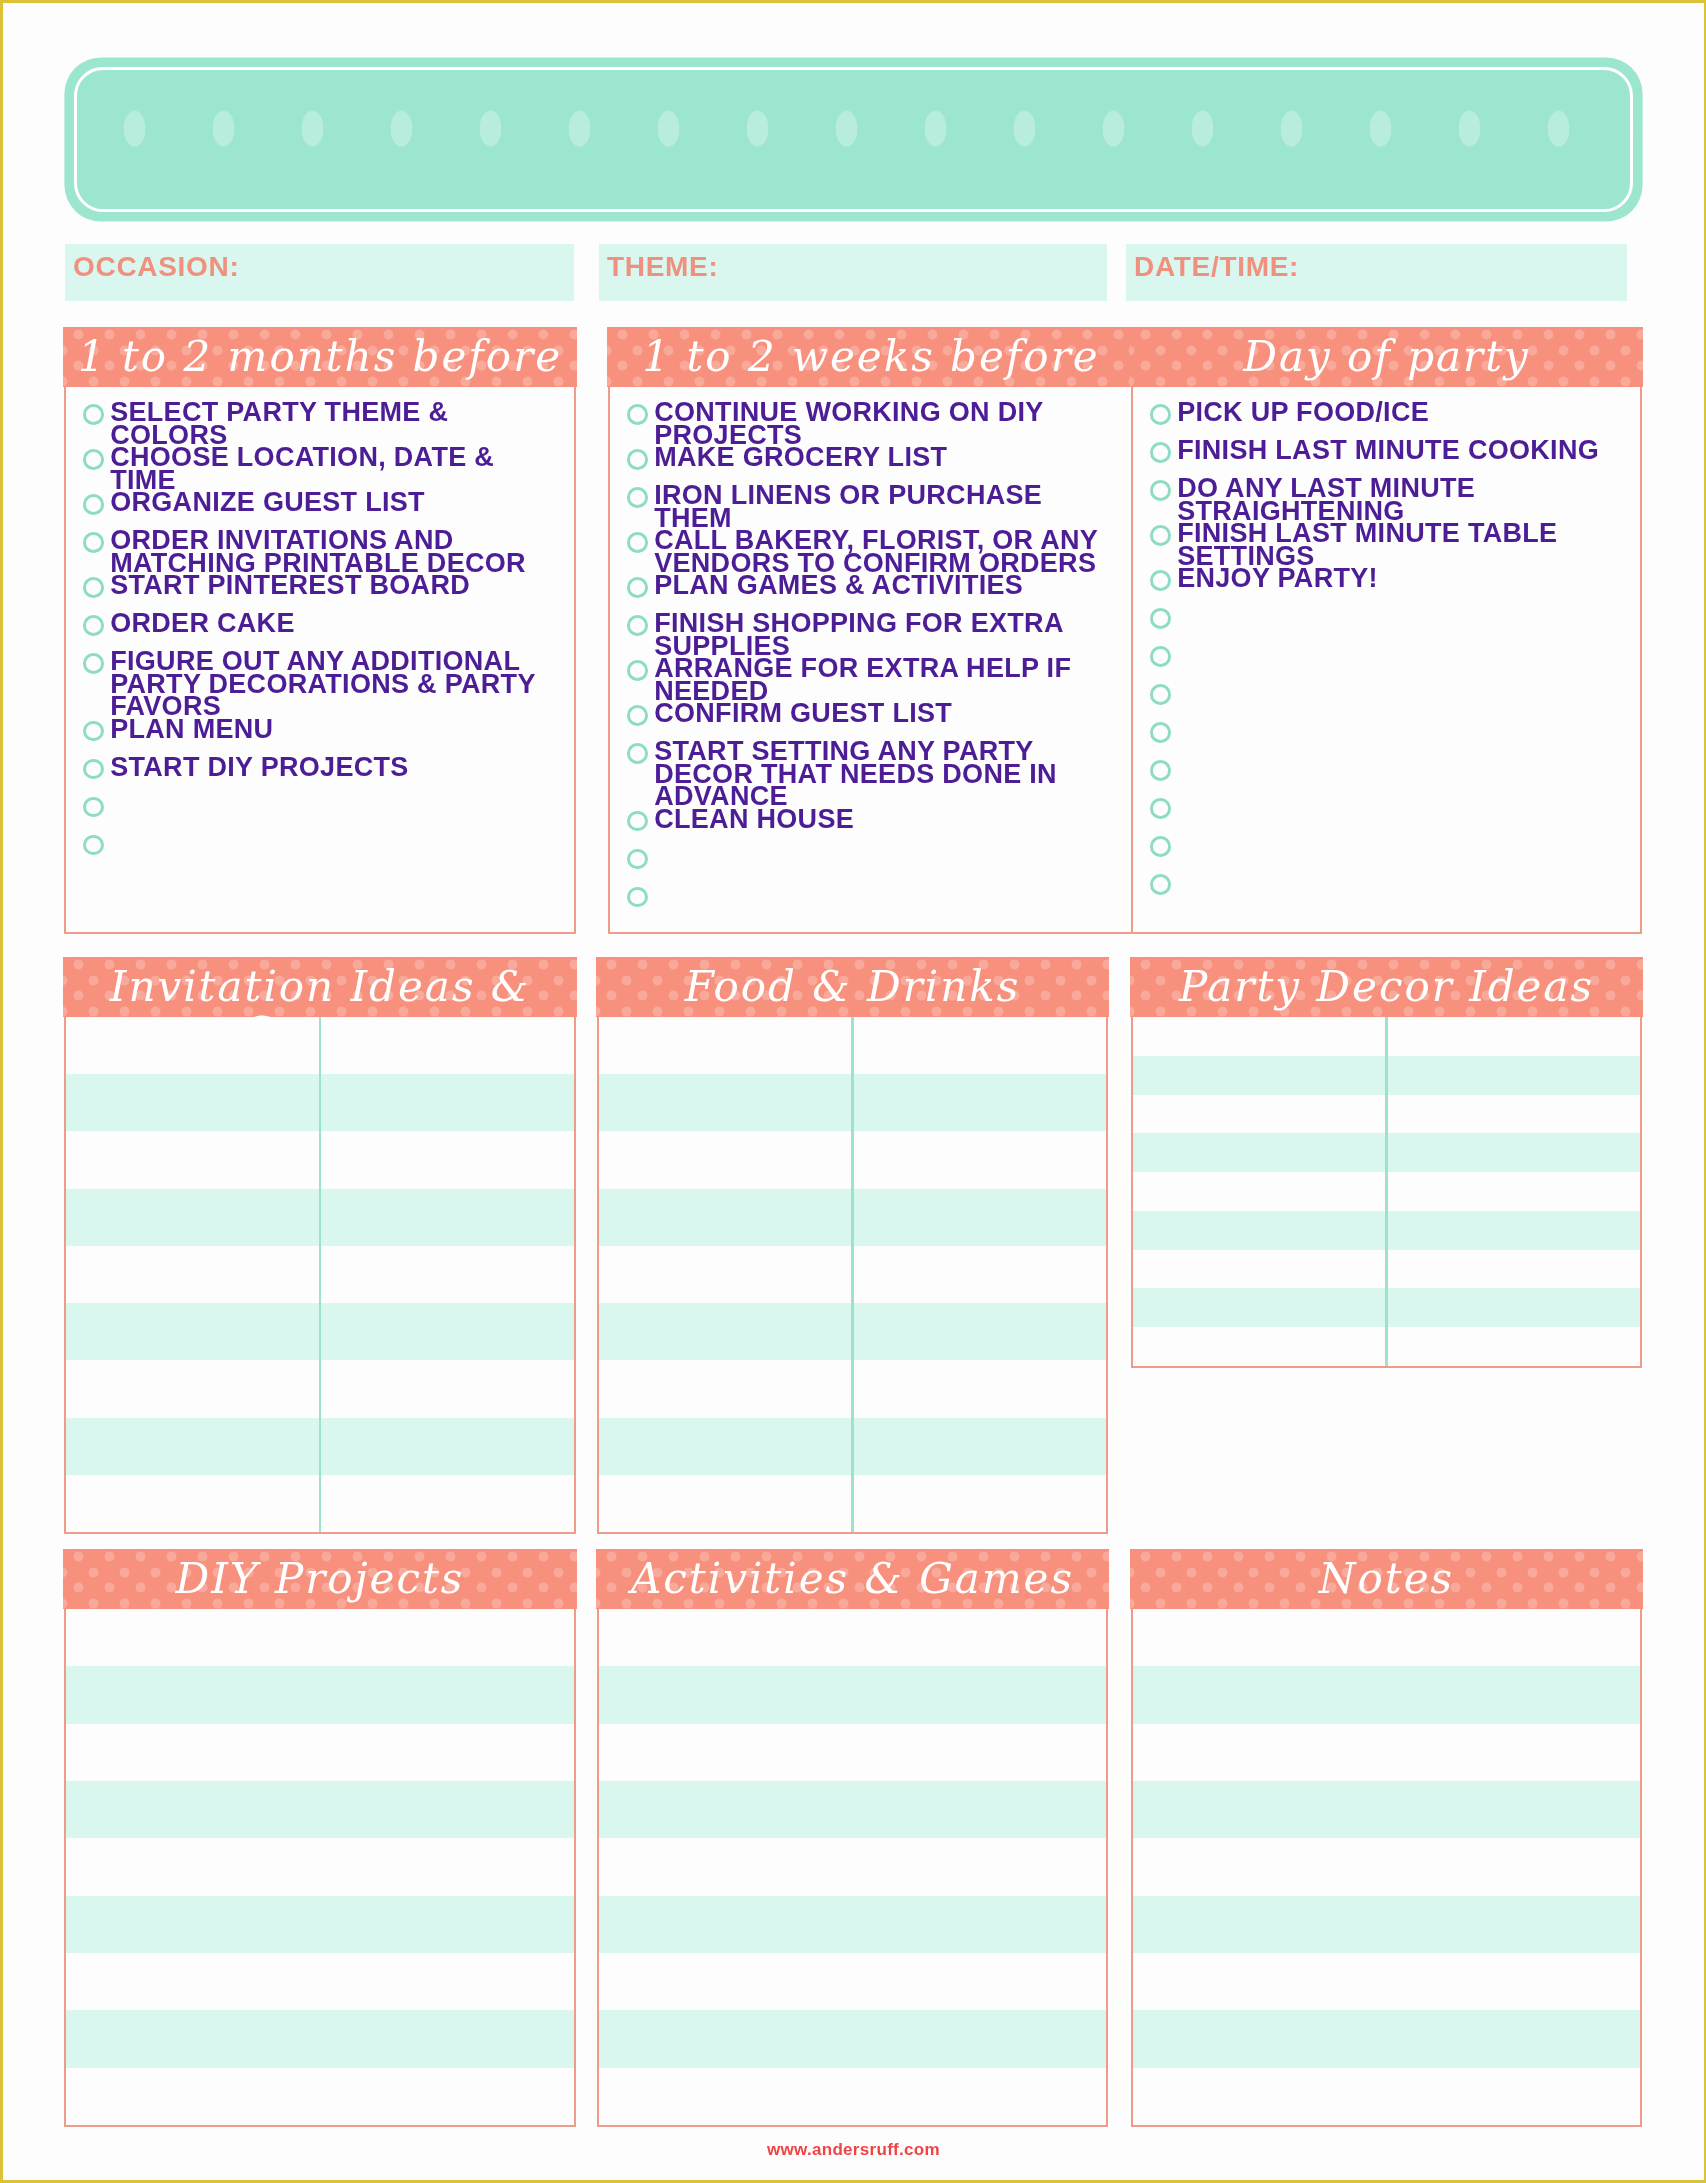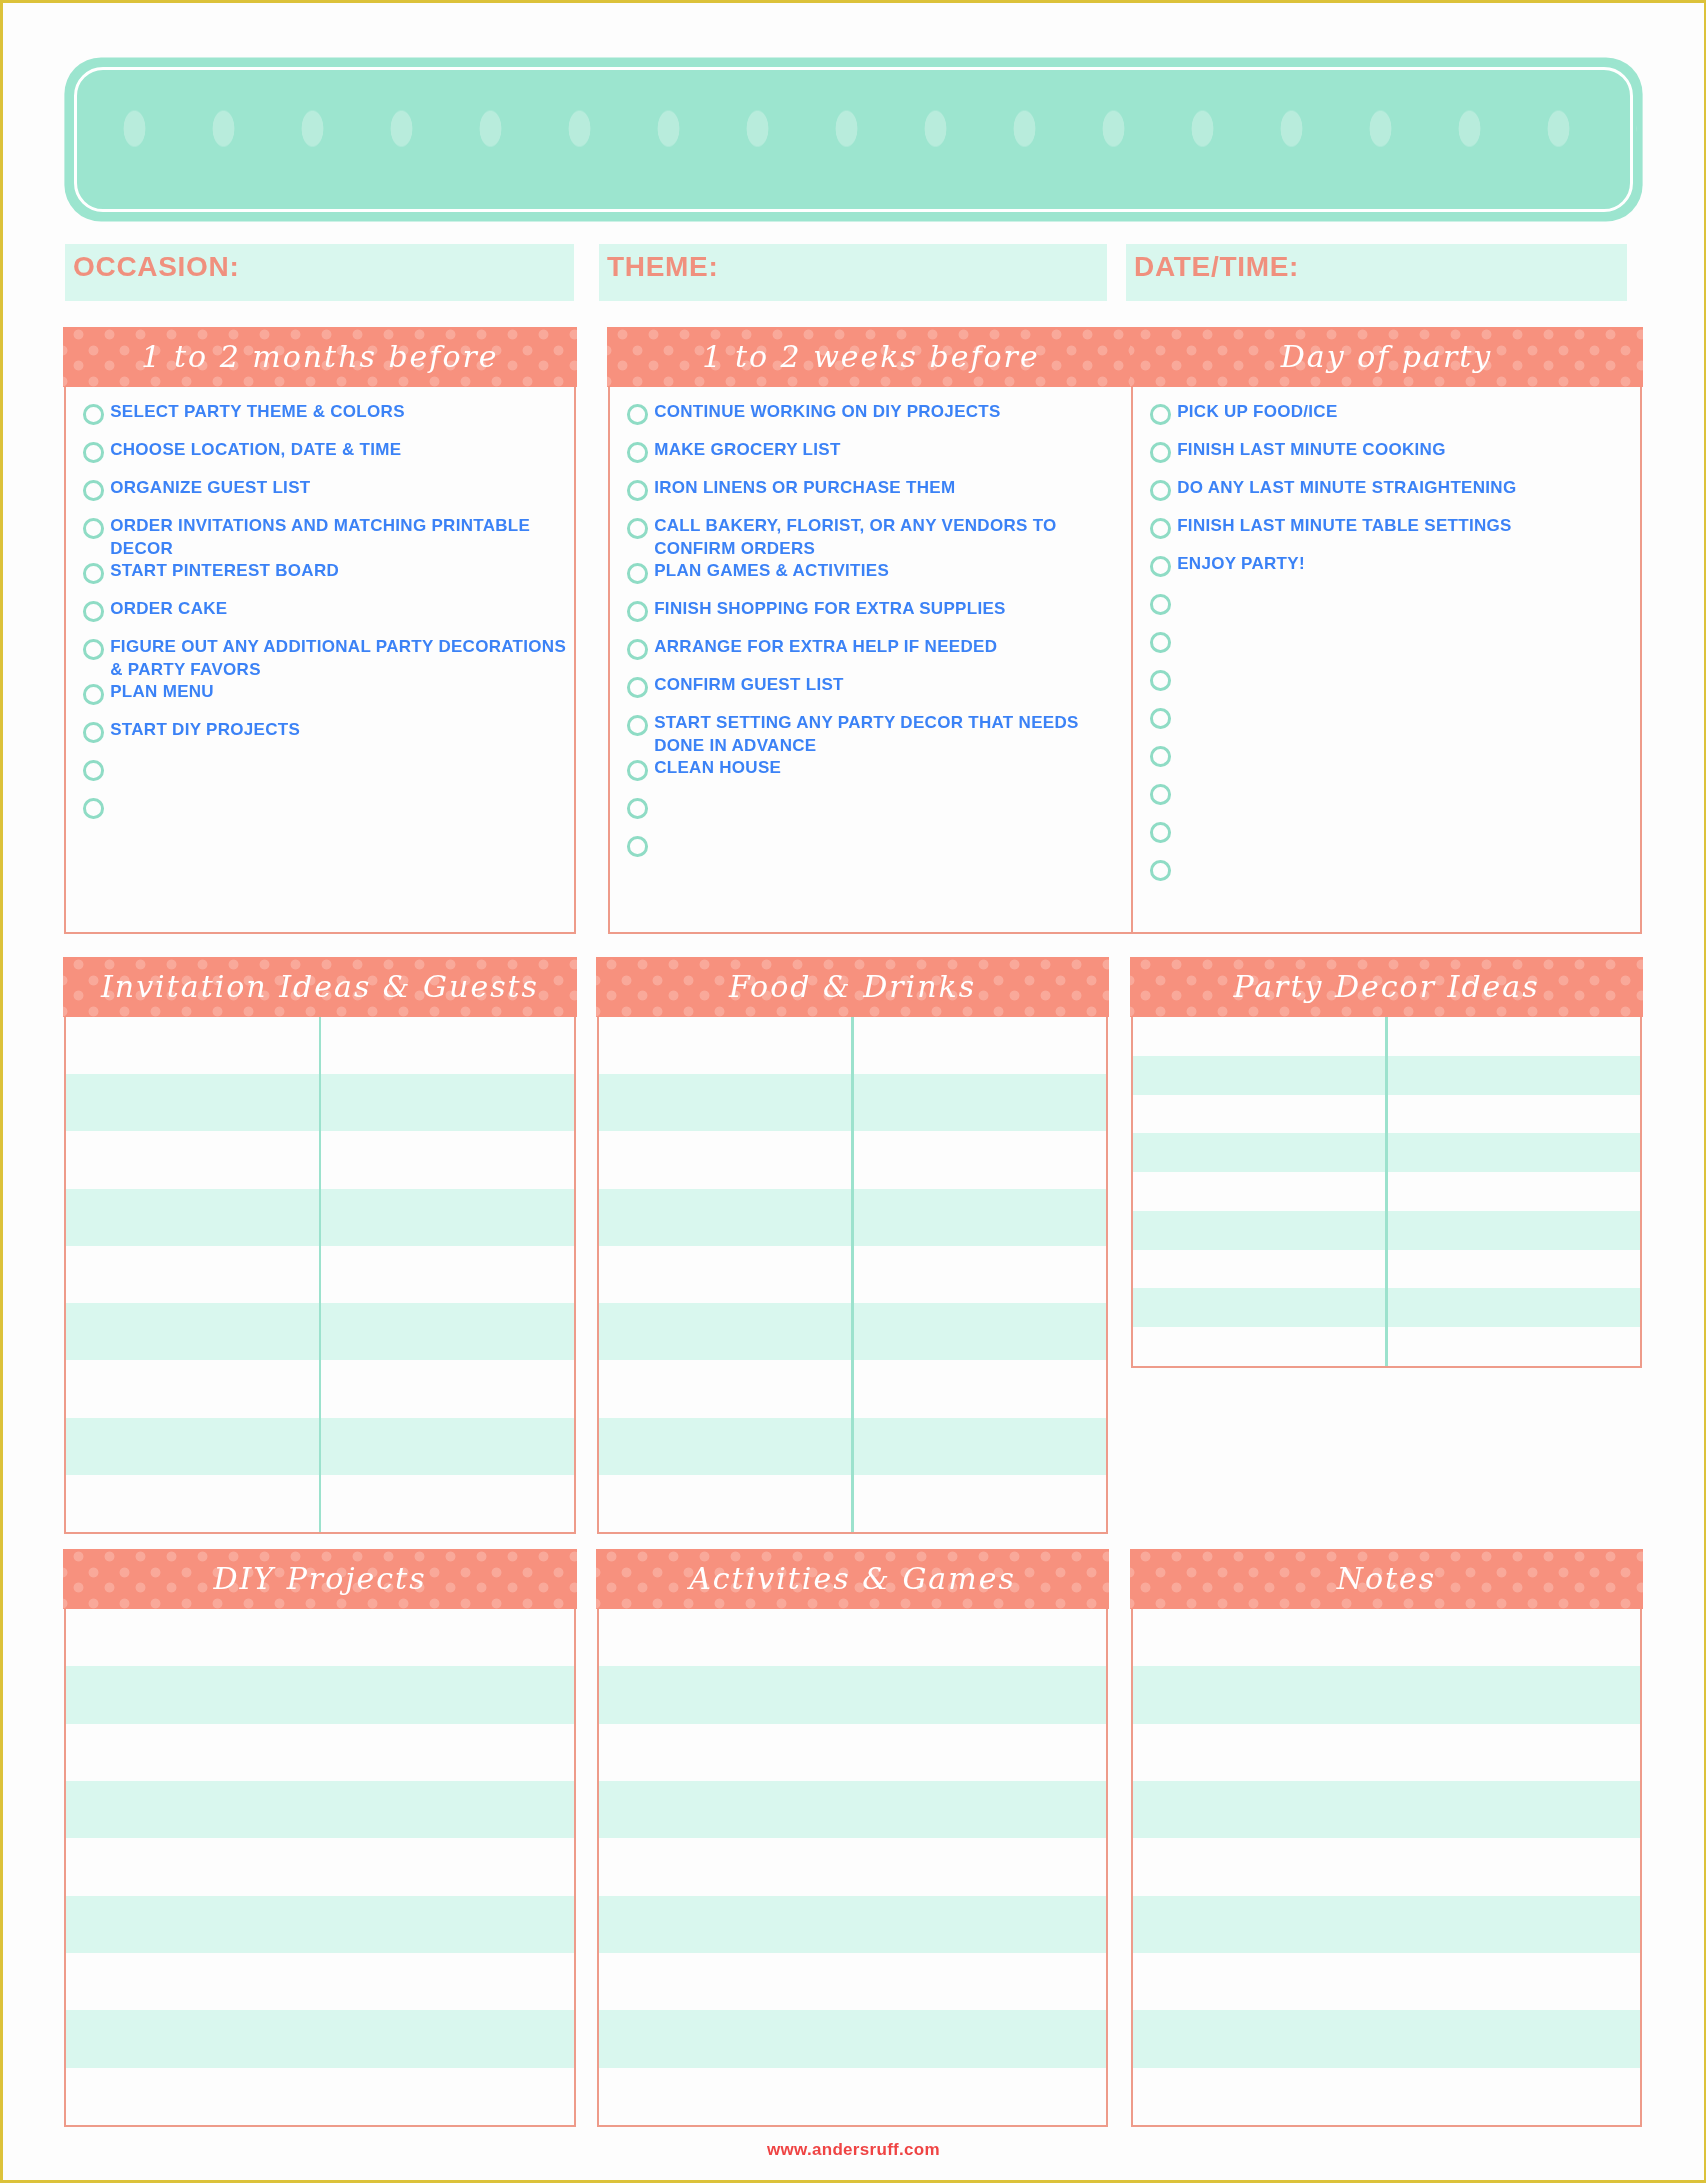--- a/index.html
+++ b/index.html
@@ -55,37 +55,37 @@
     background-color: #f7917e;
     background-image:
       radial-gradient(circle at center, rgba(255,255,255,0.22) 4.6px, transparent 5.3px),
       radial-gradient(circle at center, rgba(255,255,255,0.22) 4.6px, transparent 5.3px);
     background-size: 31px 31px, 31px 31px;
     background-position: 0 -8px, 15px 8px;
   }
   .section-title {
     position: absolute; left: 0; right: 0; top: 6.6px; text-align: center;
     font-family: "DejaVu Serif", serif; font-style: italic;
-    font-size: 30px; line-height: 46px; color: #ffffff; letter-spacing: 2px;
+    font-size: 42px; line-height: 46px; color: #ffffff; letter-spacing: 2px;
   }
   .check-list {
     position: absolute; left: 17px; right: 6.6px; top: 74px;
     margin: 0; padding: 0; list-style: none;
   }
   .check-item {
     display: flex; align-items: flex-start; min-height: 38px;
   }
   .check-circle {
     flex: 0 0 auto; width: 14.6px; height: 14.6px; margin-top: 3.3px; margin-right: 6.6px;
     border: 3.3px solid #8fdcc5; border-radius: 50%; background: transparent;
     cursor: pointer;
   }
   .check-text {
     font-family: "Liberation Sans", sans-serif; font-weight: bold;
-    font-size: 17px; line-height: 22.5px; color: #3b82f6; letter-spacing: 0.3px;
+    font-size: 27px; line-height: 22.5px; color: #4c1d95; letter-spacing: 0.3px;
   }
   .rows {
     position: absolute; left: 0; right: 0; top: 60px; bottom: 0;
     display: flex; flex-direction: column;
   }
   .row { flex: 1 1 0; background: #fdfdfd; }
   .row.alt { background: #d9f7ee; }
   .col-divider {
     position: absolute; top: 60px; bottom: 0; width: 2.6px; background: #9ce2cd;
     left: 50%; margin-left: -1.3px;

